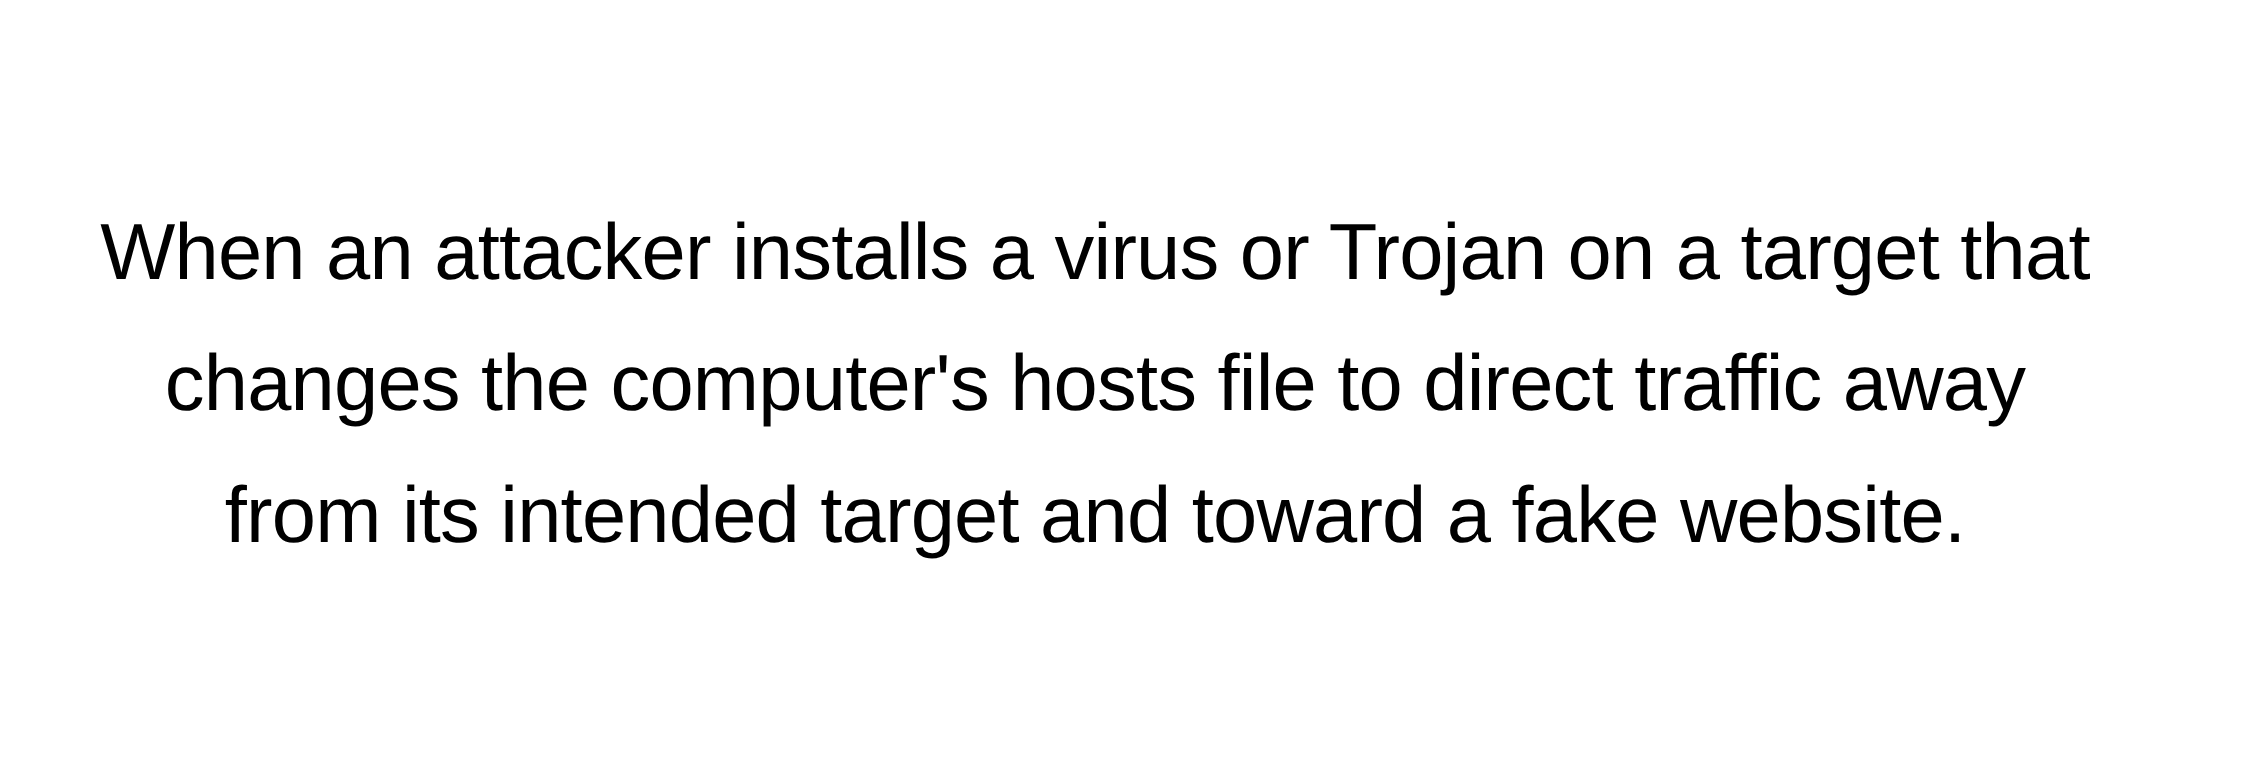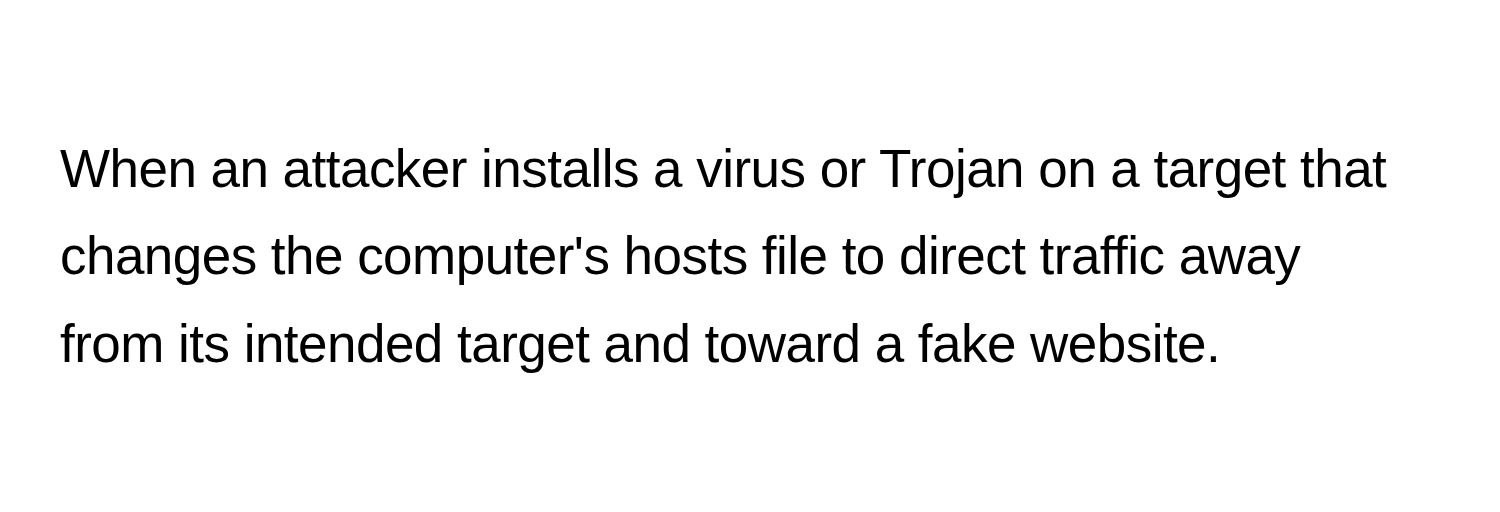--- a/index.html
+++ b/index.html
@@ -1,18 +1,19 @@
 <!DOCTYPE html>
 <html><head>
   <meta charset="utf-8">
   <style>
     * {
       margin: 0;
       padding: 0;
       box-sizing: border-box;
+      text-align: center;
     }
     body {
       width: 1500px;
       height: 512px;
       background: #ffffff;
       font-family: -apple-system, BlinkMacSystemFont, "Segoe UI", Helvetica, Arial, sans-serif;
       display: flex;
       align-items: center;
       padding: 0 60px;
     }

